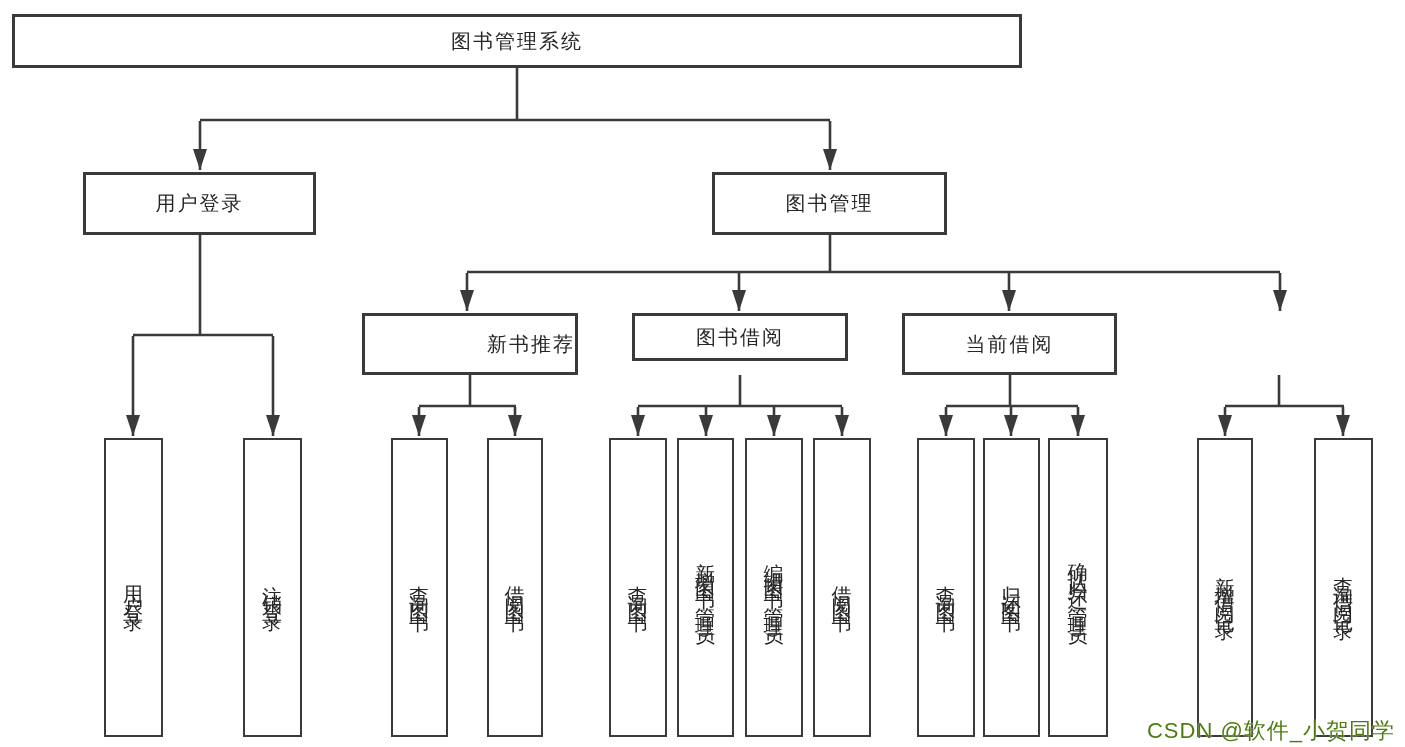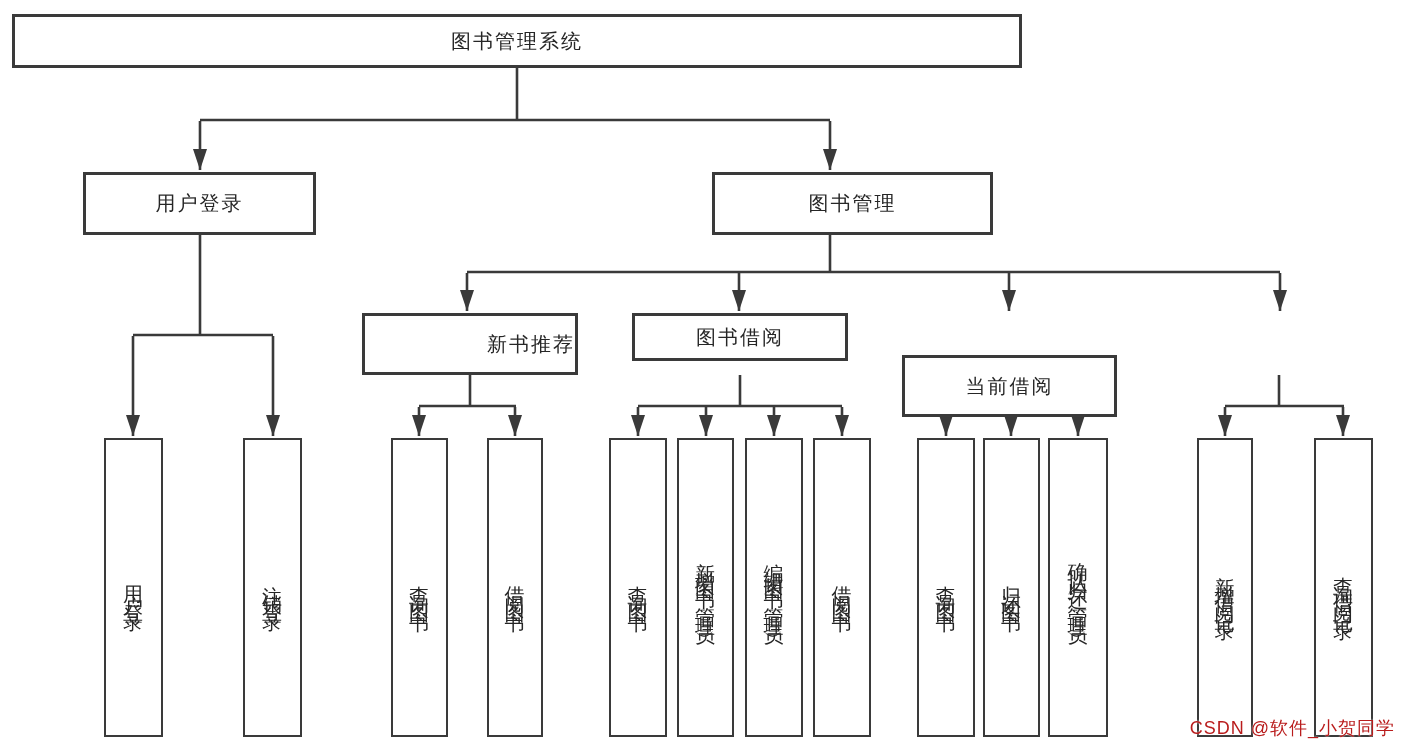--- a/index.html
+++ b/index.html
@@ -31,46 +31,46 @@
     writing-mode:vertical-rl;
     letter-spacing:9px;
     font-size:20px;
     line-height:1;
     color:#262626;
   }
   
   .n-root{left:12px;top:14px;width:1010px;height:54px;}
   
   .n-l2-0{left:83px;top:172px;width:233px;height:63px;}
-  .n-l2-1{left:712px;top:172px;width:281px;height:63px;}
+  .n-l2-1{left:712px;top:172px;width:235px;height:63px;}
   
   .n-l3-0{left:362px;top:313px;width:216px;height:62px;justify-content:flex-end;}
   .n-l3-1{left:632px;top:313px;width:216px;height:48px;}
-  .n-l3-2{left:902px;top:313px;width:215px;height:62px;margin-top:42px;}
+  .n-l3-2{left:902px;top:313px;width:215px;height:62px;}
   .n-l3-3{left:1171px;top:313px;width:216px;height:62px;}
   
   .lf{top:438px;height:299px;}
   .n-lf-0{left:104px;width:59px;}
   .n-lf-1{left:243px;width:59px;}
   .n-lf-2{left:391px;width:57px;}
   .n-lf-3{left:487px;width:56px;}
   .n-lf-4{left:609px;width:58px;}
   .n-lf-5{left:677px;width:57px;}
   .n-lf-6{left:745px;width:58px;}
   .n-lf-7{left:813px;width:58px;}
   .n-lf-8{left:917px;width:58px;}
   .n-lf-9{left:983px;width:57px;}
   .n-lf-10{left:1048px;width:60px;}
   .n-lf-11{left:1197px;width:56px;}
   .n-lf-12{left:1314px;width:59px;}
   .watermark{
     position:absolute;
     right:10px;top:716px;
-    font-size:18px;
-    color:#b91c1c;
+    font-size:22px;
+    color:#4d7c0f;
     letter-spacing:1px;
     text-shadow:0 0 2px #ffffff;
     z-index:5;
   }
 </style>
 </head>
 <body>
 
 <div class="canvas">
 

